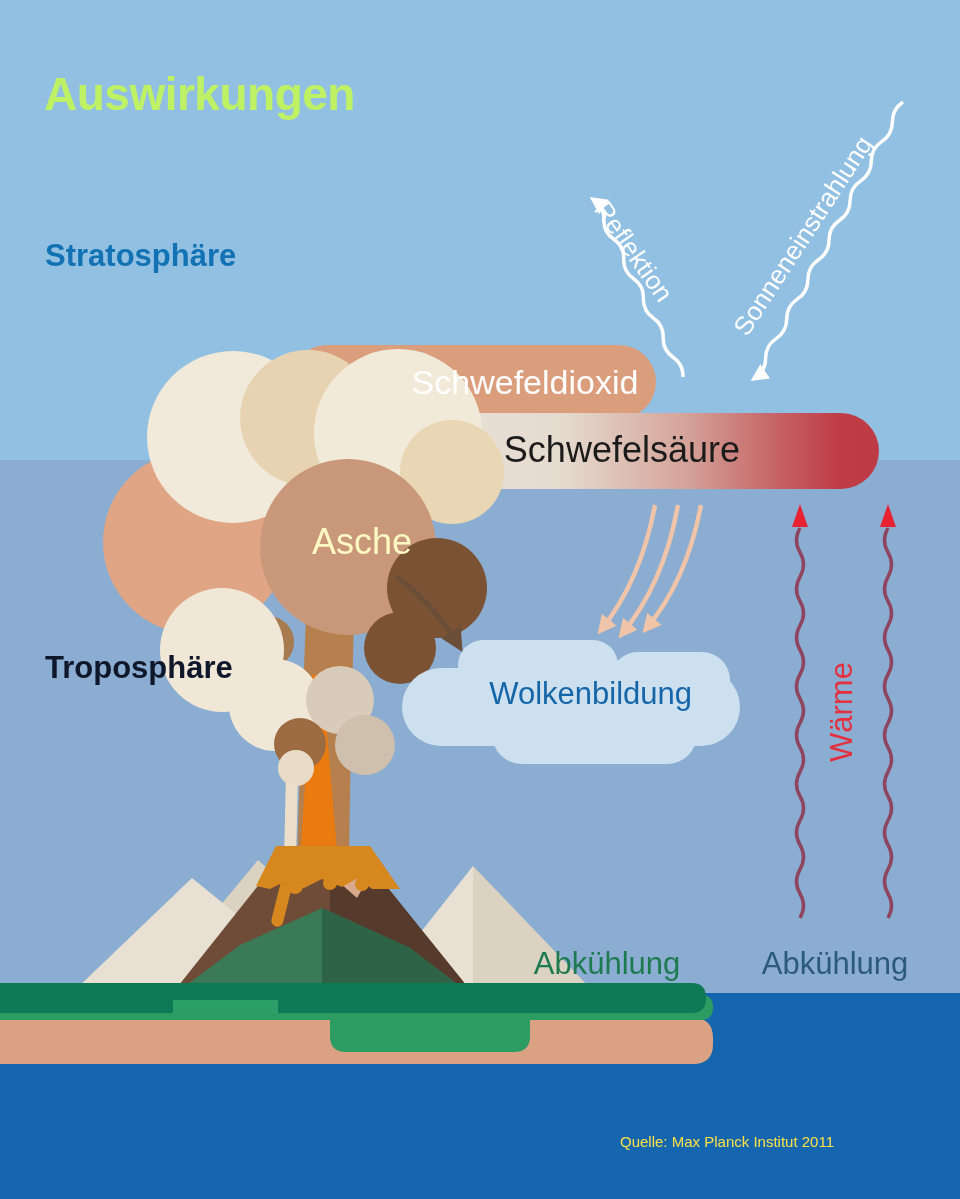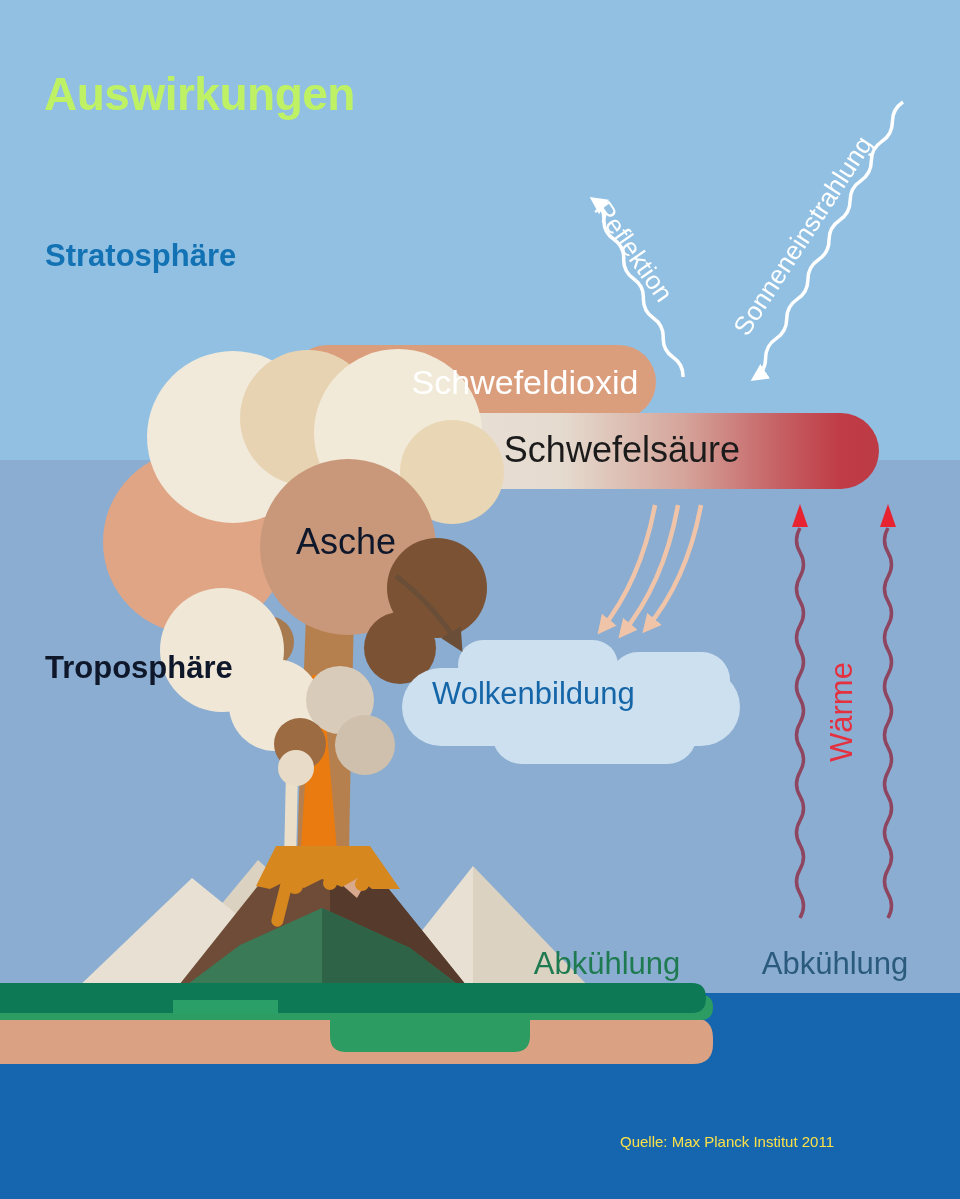--- a/index.html
+++ b/index.html
@@ -12,22 +12,22 @@
   .lbl{position:absolute;white-space:nowrap;line-height:1.15;}
   .title{
     left:44px;top:58px;
     font-size:46px;font-weight:700;letter-spacing:-0.5px;
     color:#bef264;line-height:72px;
   }
   .strat-label{left:45px;top:238px;font-size:31px;font-weight:700;color:#1272b4;}
   .trop-label{left:45px;top:650px;font-size:31px;font-weight:700;color:#0f172a;}
   .so2-label{left:395px;top:363px;width:260px;text-align:center;font-size:34px;color:#ffffff;}
   .acid-label{left:480px;top:429px;width:260px;text-align:right;font-size:36px;color:#1b1b1b;}
-  .ash-label{left:276px;top:521px;width:140px;text-align:center;font-size:36px;color:#0f172a;}
-  .wolken-label{left:432px;top:676px;width:260px;text-align:left;font-size:31px;color:#1566a8;}
+  .ash-label{left:292px;top:521px;width:140px;text-align:center;font-size:36px;color:#fef9c3;}
+  .wolken-label{left:432px;top:676px;width:260px;text-align:right;font-size:31px;color:#1566a8;}
   .reflektion-label{
     left:612px;top:196px;font-size:26px;color:#ffffff;
     transform:rotate(55deg);transform-origin:0 0;
   }
   .sonne-label{
     left:728px;top:325px;font-size:26px;color:#ffffff;
     transform:rotate(-57deg);transform-origin:0 0;
   }
   .waerme-label{
     left:769px;top:692px;width:150px;height:40px;text-align:center;

